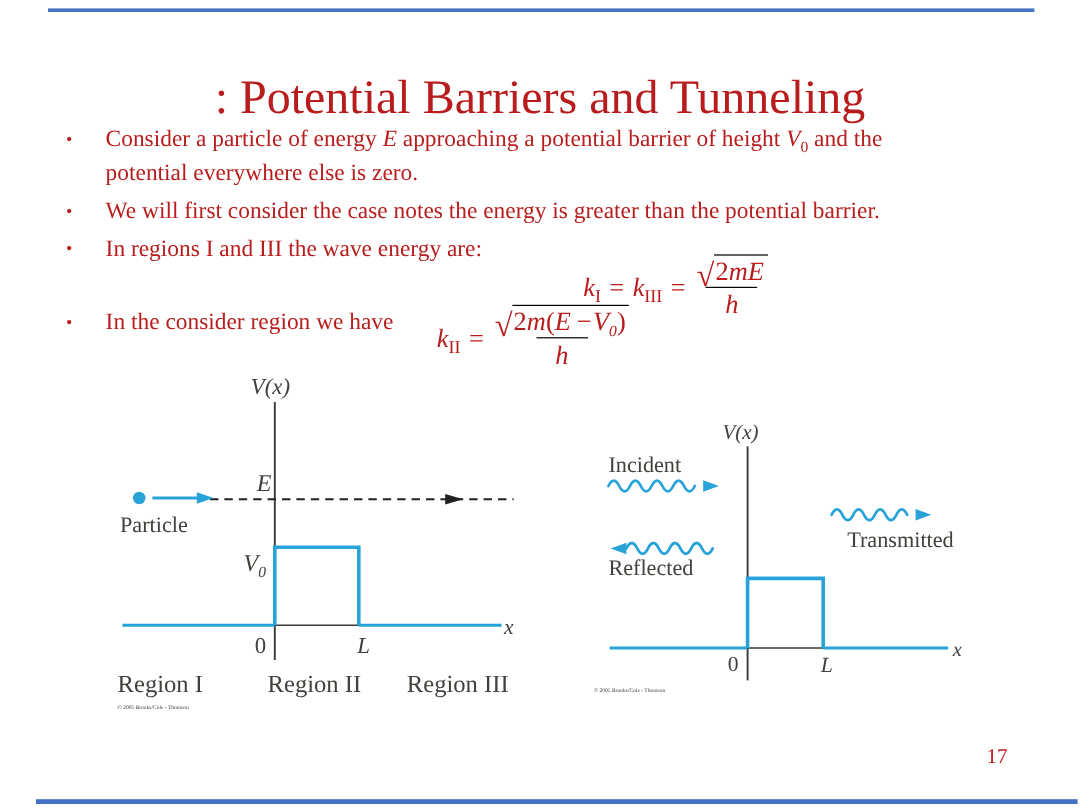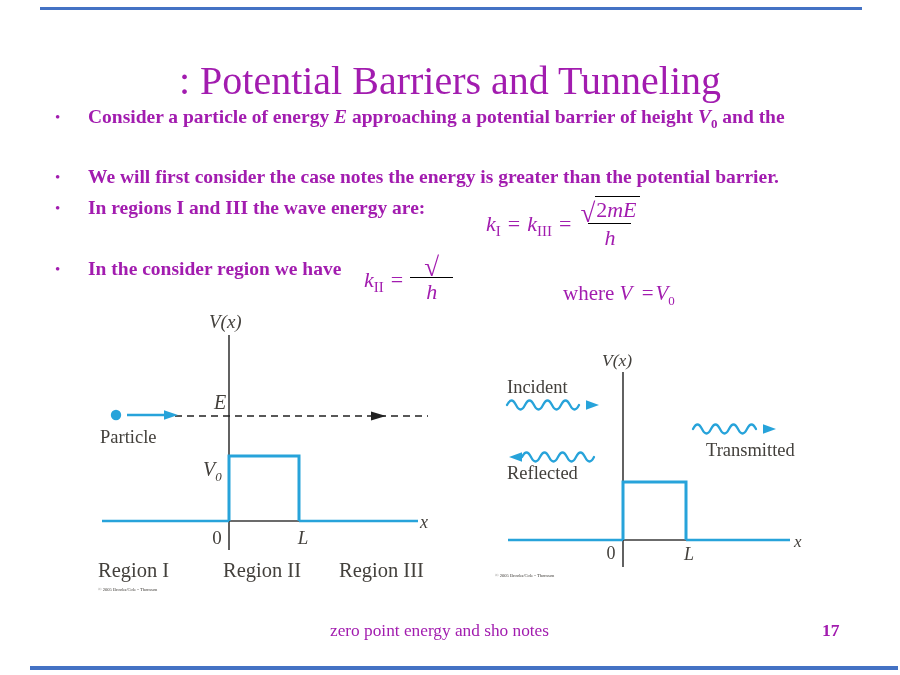--- a/index.html
+++ b/index.html
@@ -1,106 +1,103 @@
 <!DOCTYPE html>
 <html><head>
 <meta charset="utf-8">
 <style>
   html,body{margin:0;padding:0;background:#888;}
   .slide{
     position:relative;width:900px;height:675px;background:#ffffff;
-    font-family:"Liberation Serif","DejaVu Serif",serif;color:#a21caf;overflow:hidden;
+    font-family:"Liberation Serif","DejaVu Serif",serif;color:#b91c1c;overflow:hidden;
     margin:0 auto;
   }
   .rule{position:absolute;background:#4472c4;}
   .rule.top{left:40px;top:7px;width:822px;height:3px;}
   .rule.bottom{left:30px;top:666px;width:868px;height:4px;}
   .title{position:absolute;top:57px;left:0;width:100%;text-align:center;
          font-size:40px;line-height:48px;white-space:nowrap;}
   .bullet{position:absolute;left:55px;display:flex;font-size:19.5px;line-height:28px;}
   .bullet .dot{width:33px;font-size:15px;flex:none;}
-  .bullet .txt{width:730px;font-weight:bold;}
+  .bullet .txt{width:730px;}
   .it{font-style:italic;}
   sub.v0{font-size:13px;vertical-align:-5px;line-height:0;}
   
   .eq{position:absolute;display:flex;align-items:center;font-size:22px;font-style:italic;}
   .eq .sub{font-size:15px;font-style:normal;vertical-align:-5px;line-height:0;}
   .eq .rel{font-style:normal;margin:0 7px;}
   .frac{display:inline-flex;flex-direction:column;align-items:center;}
   .frac .num{display:flex;align-items:flex-end;padding:0 2px 1px;}
   .frac .den{border-top:1.7px solid #000;padding:1px 16px 0;}
   .rad{font-style:normal;font-size:27px;line-height:22px;transform:translateY(2px);}
   .radexpr{border-top:1.7px solid #000;line-height:24px;padding:1px 3px 0 1px;}
   .rm{font-style:normal;}
   .where{position:absolute;font-size:21px;}
   .where .it{font-style:italic;}
   
   svg text{font-family:"Liberation Serif","DejaVu Serif",serif;fill:#43403c;}
   .footer-note{position:absolute;left:330px;top:621px;font-size:17.3px;}
-  .page-num{position:absolute;left:822px;top:620px;font-size:17.5px;font-weight:bold;}
+  .page-num{position:absolute;left:822px;top:620px;font-size:17.5px;}
 </style>
 </head>
 <body>
 
 <div class="slide">
 
   <div class="rule top"></div>
   <div class="rule bottom"></div>
 
   <div class="title">: Potential Barriers and Tunneling</div>
 
   <div class="bullet" style="top:103px;">
     <span class="dot">•</span>
-    <span class="txt"><span>Consider a particle of energy </span><span class="it">E</span><span> approaching a potential barrier of height </span><span class="it">V</span><sub class="v0">0</sub><span> and the</span><br></span>
+    <span class="txt"><span>Consider a particle of energy </span><span class="it">E</span><span> approaching a potential barrier of height </span><span class="it">V</span><sub class="v0">0</sub><span> and the</span><br><span>potential everywhere else is zero.</span></span>
   </div>
 
   <div class="bullet" style="top:163px;">
     <span class="dot">•</span>
     <span class="txt">We will first consider the case notes the energy is greater than the potential barrier.</span>
   </div>
 
   <div class="bullet" style="top:194px;">
     <span class="dot">•</span>
     <span class="txt">In regions I and III the wave energy are:</span>
   </div>
 
   <div class="bullet" style="top:255px;">
     <span class="dot">•</span>
     <span class="txt">In the consider region we have</span>
   </div>
 
-  <div class="eq" style="left:486px;top:196px;justify-content:flex-end;">
+  <div class="eq" style="left:486px;top:212px;justify-content:flex-end;">
     <span><span>k</span><span class="sub">I</span></span>
     <span class="rel">=</span>
     <span><span>k</span><span class="sub">III</span></span>
     <span class="rel">=</span>
     <span class="frac">
       <span class="num">
         <span class="rad">√</span>
         <span class="radexpr"><span class="rm">2</span><span class="it">mE</span></span>
       </span>
       <span class="den">h</span>
     </span>
   </div>
 
   <div class="eq" style="left:364px;top:254px;text-align:right;">
     <span><span>k</span><span class="sub">II</span></span>
     <span class="rel">=</span>
     <span class="frac">
       <span class="num">
         <span class="rad">√</span>
+        <span class="radexpr"><span class="rm">2</span><span class="it">m</span><span class="rm">(</span><span class="it">E</span><span class="rm" style="margin:0 1px 0 5px;">−</span><span class="it">V</span><sub class="v0">0</sub><span class="rm">)</span></span>
       </span>
       <span class="den">h</span>
     </span>
   </div>
 
-  <div class="where" style="left:563px;top:281px;">
-    <span>where</span>&nbsp;<span class="it">V</span>
-    <span style="margin-left:4px;">=</span><span class="it" style="margin-left:2px;">V</span><sub class="v0">0</sub>
-  </div>
 
   <svg style="position:absolute;left:90px;top:300px;" width="370" height="295" viewBox="0 0 370 295">
 
     <line x1="139" y1="35" x2="139" y2="250" stroke="#3a3a3a" stroke-width="1.6"></line>
     <text x="119" y="28" font-size="19" font-style="italic">V(x)</text>
 
     <line x1="85" y1="116" x2="338" y2="116" stroke="#222" stroke-width="1.6" stroke-dasharray="7,5"></line>
     <polygon points="281,111.6 296,116 281,120.4" fill="#222"></polygon>
     <text x="124" y="109" font-size="20" font-style="italic">E</text>
 
@@ -148,16 +145,15 @@
     <line x1="143" y1="200" x2="206" y2="200" stroke="#3a3a3a" stroke-width="1.3"></line>
     <text x="314" y="207" font-size="17" font-style="italic" fill="#3a3a3a">x</text>
 
     <polyline points="143,200 143,142 206,142 206,200" fill="none" stroke="#27a3da" stroke-width="3"></polyline>
 
     <text x="131" y="219" font-size="18" text-anchor="middle">0</text>
     <text x="209" y="220" font-size="18" font-style="italic" text-anchor="middle">L</text>
     <text x="15" y="237" font-size="4.6" fill="#979797">© 2005 Brooks/Cole - Thomson</text>
   </svg>
 
-  <div class="footer-note">zero point energy and sho notes</div>
   <div class="page-num">17</div>
 
 </div>
 
 </body></html>

